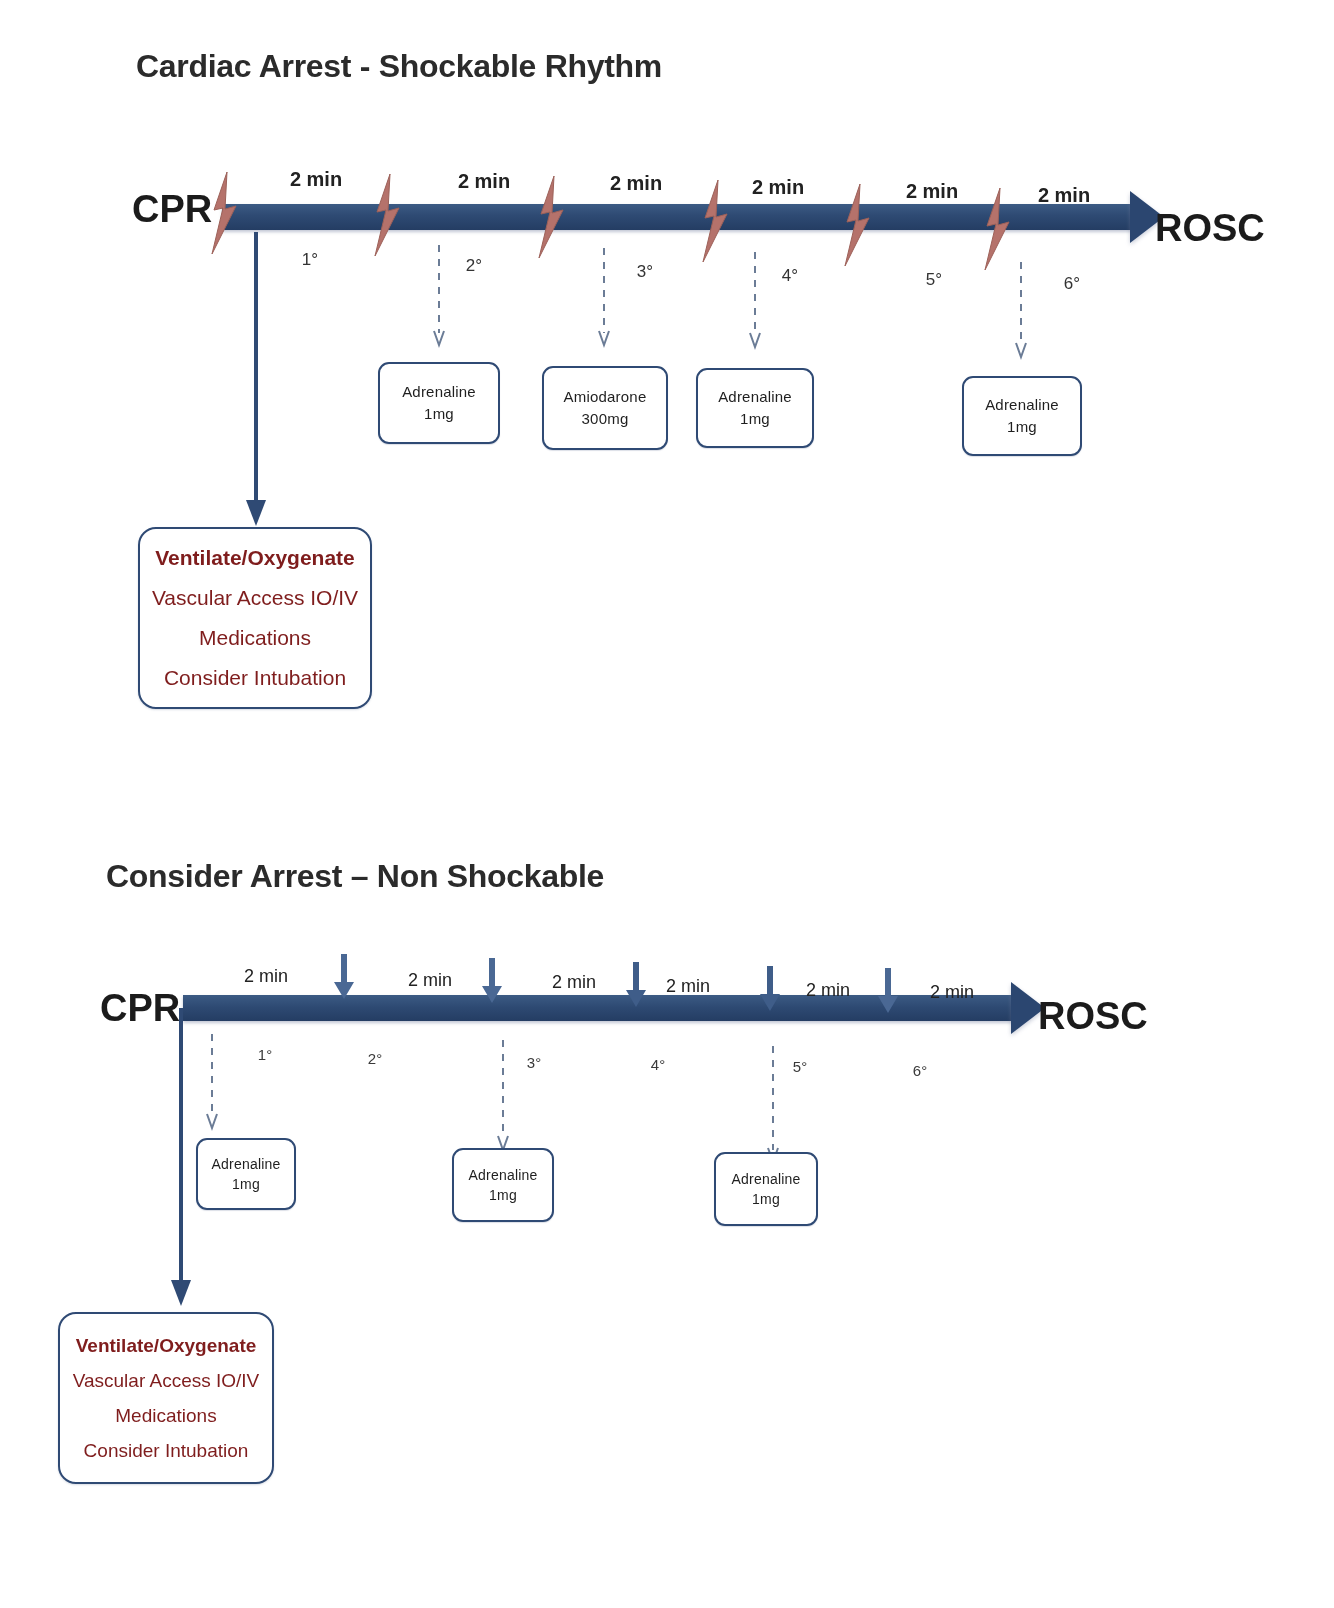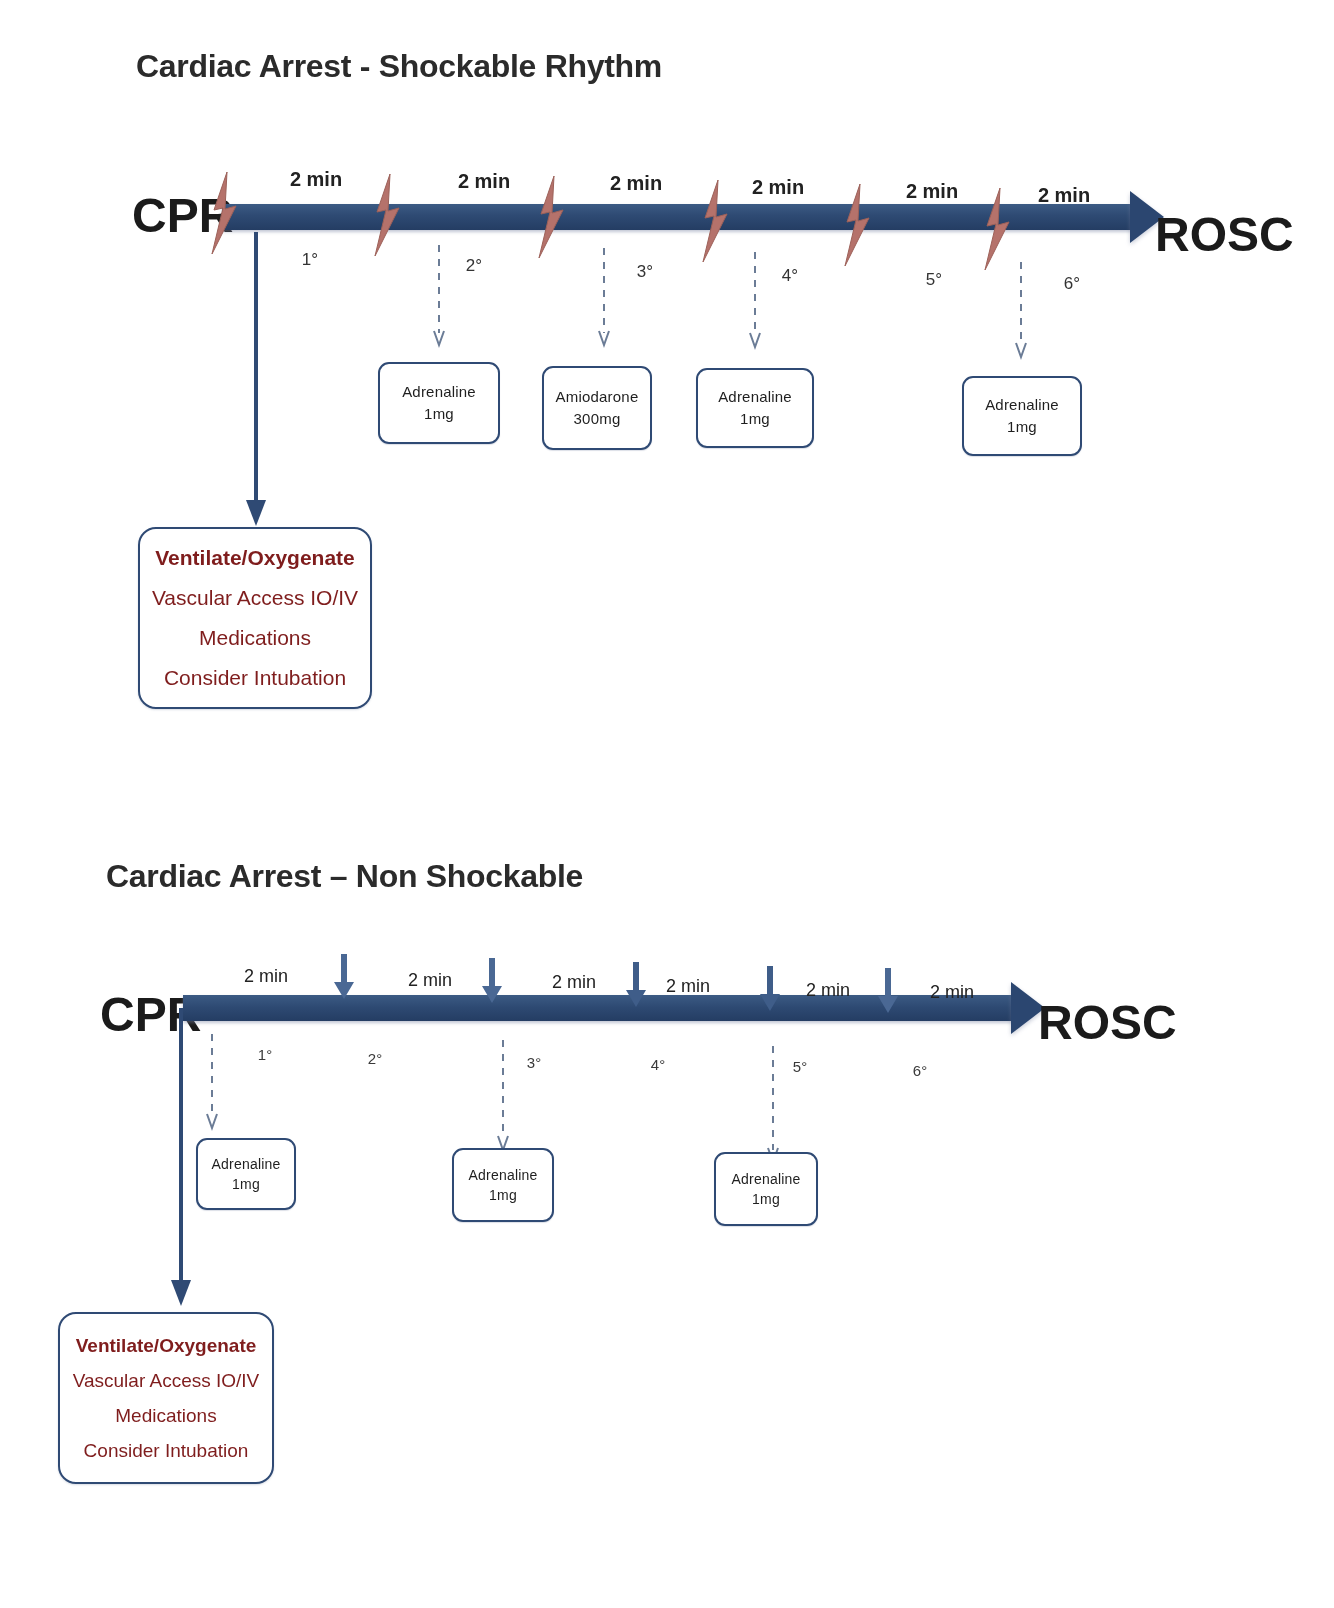--- a/index.html
+++ b/index.html
@@ -28,21 +28,21 @@
     letter-spacing: -0.3px;
     color: #2b2b2b;
     white-space: nowrap;
   }
   #title-shockable { left: 136px; top: 48px; }
   #title-nonshockable { left: 106px; top: 858px; font-weight: 600; }
 
   
   .endpoint-label {
     position: absolute;
-    font-size: 48px;
+    font-size: 38px;
     font-weight: 700;
     color: #1b1b1b;
     letter-spacing: 0px;
     white-space: nowrap;
   }
 
   
   .timeline {
     position: absolute;
     height: 26px;
@@ -228,21 +228,21 @@
       <svg viewBox="0 0 14 100" preserveAspectRatio="none">
         <line x1="7" y1="0" x2="7" y2="83" stroke="#6b7c96" stroke-width="2" stroke-dasharray="7,7"></line>
         <path d="M2 81 L7 95 L12 81" fill="none" stroke="#6b7c96" stroke-width="2"></path>
       </svg>
     </div>
 
     <div class="med-box" style="left:378px; top:362px; width:122px; height:82px;">
       <span class="drug-name">Adrenaline</span>
       <span class="drug-dose">1mg</span>
     </div>
-    <div class="med-box" style="left:542px; top:366px; width:110px; height:84px;">
+    <div class="med-box" style="left:542px; top:366px; width:126px; height:84px;">
       <span class="drug-name">Amiodarone</span>
       <span class="drug-dose">300mg</span>
     </div>
     <div class="med-box" style="left:696px; top:368px; width:118px; height:80px;">
       <span class="drug-name">Adrenaline</span>
       <span class="drug-dose">1mg</span>
     </div>
     <div class="med-box" style="left:962px; top:376px; width:120px; height:80px;">
       <span class="drug-name">Adrenaline</span>
       <span class="drug-dose">1mg</span>
@@ -259,21 +259,21 @@
       <span class="act-line bold">Ventilate/Oxygenate</span>
       <span class="act-line">Vascular Access IO/IV</span>
       <span class="act-line">Medications</span>
       <span class="act-line">Consider Intubation</span>
     </div>
 
   </div>
 
   <div>
 
-    <div class="diagram-title" id="title-nonshockable">Cardiac Arrest – Non Shockable</div>
+    <div class="diagram-title" id="title-nonshockable">Consider Arrest – Non Shockable</div>
 
     <div class="endpoint-label" style="left:100px; top:987px;">CPR</div>
 
     <div class="timeline" style="left:183px; top:995px; width:830px;"></div>
     <div class="timeline-head" style="left:1011px; top:982px;"></div>
 
     <div class="endpoint-label" style="left:1038px; top:995px;">ROSC</div>
 
     <div class="interval-label small" style="left:266px; top:966px;">2 min</div>
     <div class="interval-label small" style="left:430px; top:970px;">2 min</div>

